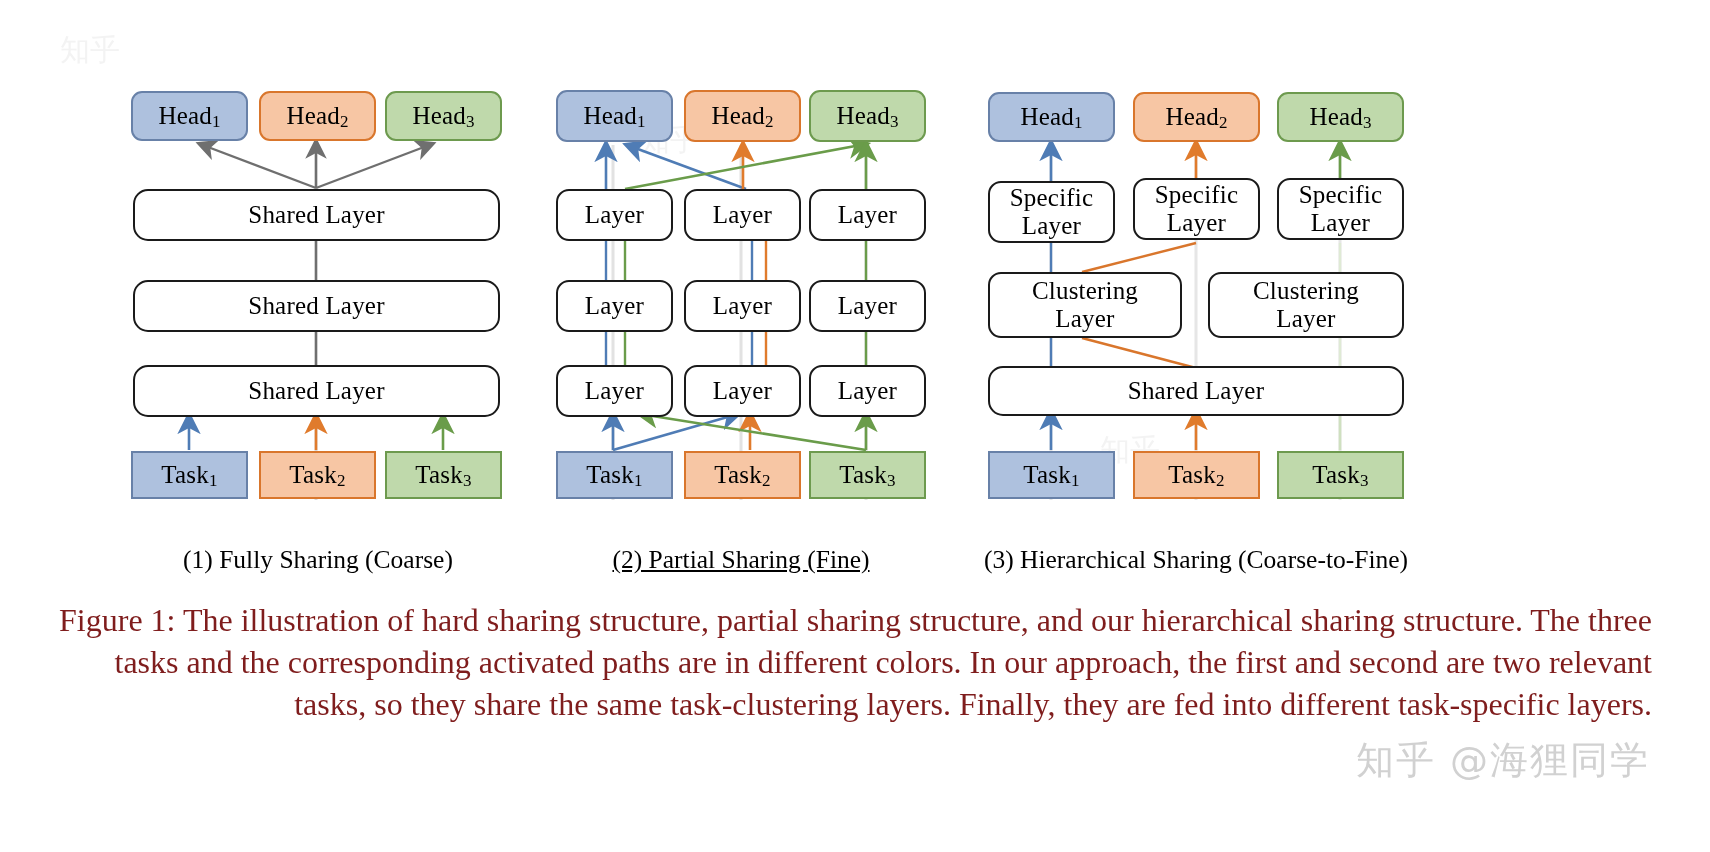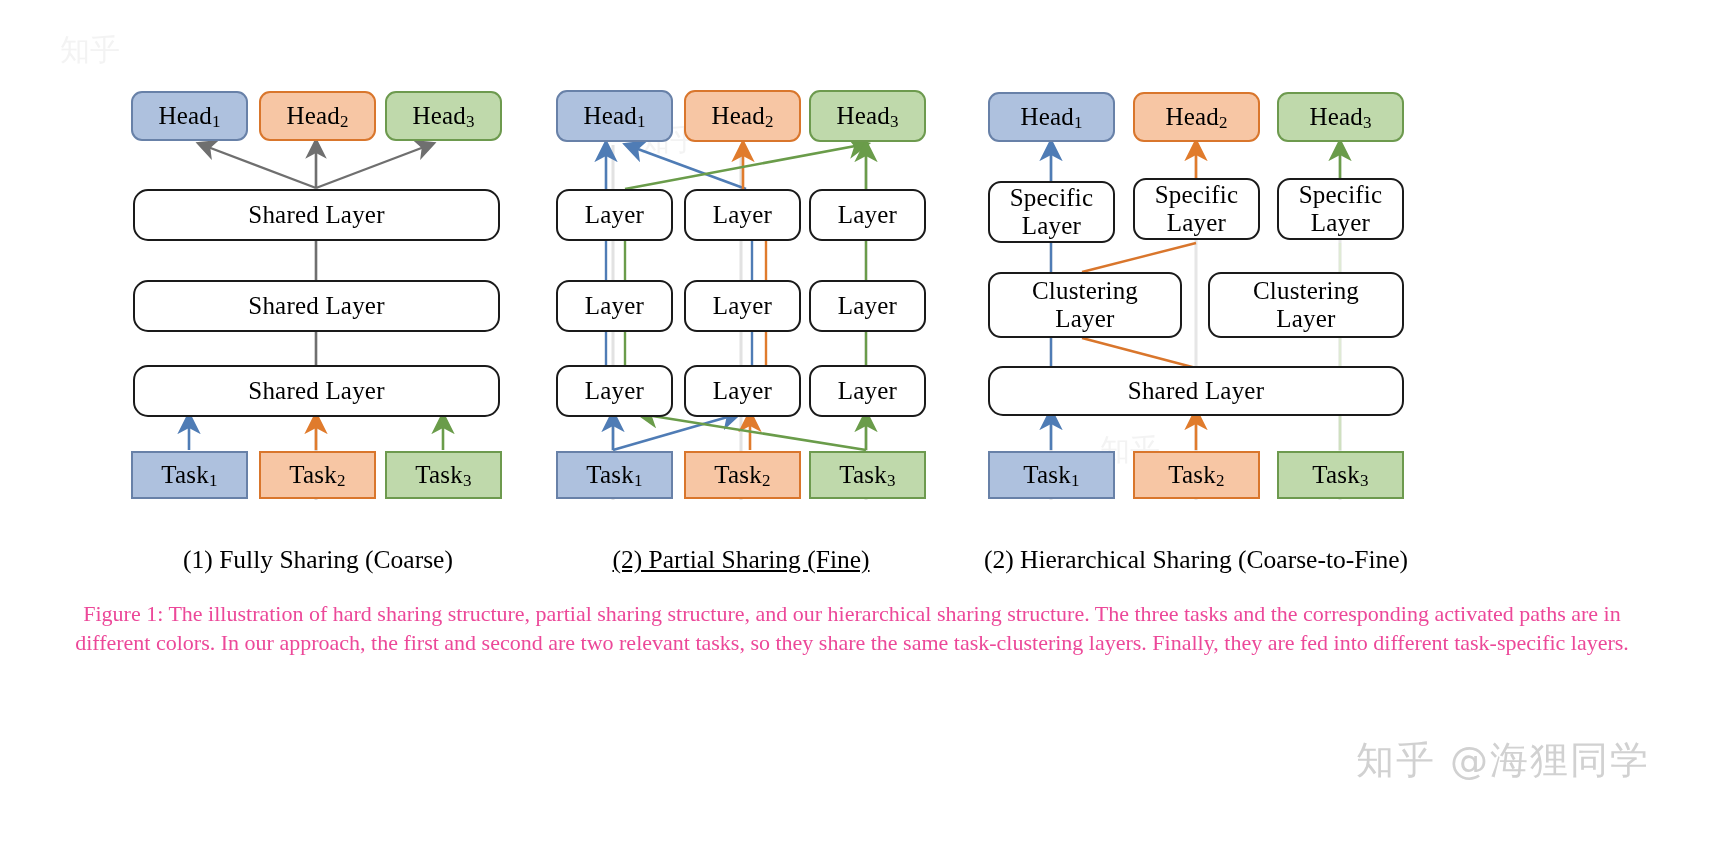--- a/index.html
+++ b/index.html
@@ -46,24 +46,24 @@
     font-size: 25.5px;
     text-align: center;
     white-space: nowrap;
     color: #000;
   }
 
   .figcaption {
     position: absolute;
     left: 52px; top: 600px;
     width: 1600px;
-    font-size: 22px;
+    font-size: 32px;
     line-height: 1.31;
-    text-align: center;
-    color: #ec4899;
+    text-align: right;
+    color: #7f1d1d;
   }
 
   .watermark {
     position: absolute;
     left: 1356px; top: 735px;
     font-size: 38px;
     color: #c9c9c9;
     font-family: "DejaVu Sans", sans-serif;
     letter-spacing: 2px;
     z-index: 6;
@@ -296,21 +296,21 @@
     </div>
     <div class="node task orange" style="left:1133px; top:451px; width:127px; height:48px;">
       <span>Task</span><span class="sub">2</span>
     </div>
     <div class="node task green" style="left:1277px; top:451px; width:127px; height:48px;">
       <span>Task</span><span class="sub">3</span>
     </div>
 
     <div class="panel-caption" style="left:133px; top:545px; width:370px;">(1) Fully Sharing (Coarse)</div>
     <div class="panel-caption" style="left:556px; top:545px; width:370px;text-decoration:underline;">(2) Partial Sharing (Fine)</div>
-    <div class="panel-caption" style="left:966px; top:545px; width:460px;">(2) Hierarchical Sharing (Coarse-to-Fine)</div>
+    <div class="panel-caption" style="left:966px; top:545px; width:460px;">(3) Hierarchical Sharing (Coarse-to-Fine)</div>
 
   </div>
 
   <div class="figcaption">Figure 1: The illustration of hard sharing structure, partial sharing structure, and our hierarchical sharing structure. The three tasks and the corresponding activated paths are in different colors. In our approach, the first and second are two relevant tasks, so they share the same task-clustering layers. Finally, they are fed into different task-specific layers.</div>
 
   <div class="watermark">知乎 @海狸同学</div>
 
 </div>
 
 </body></html>

